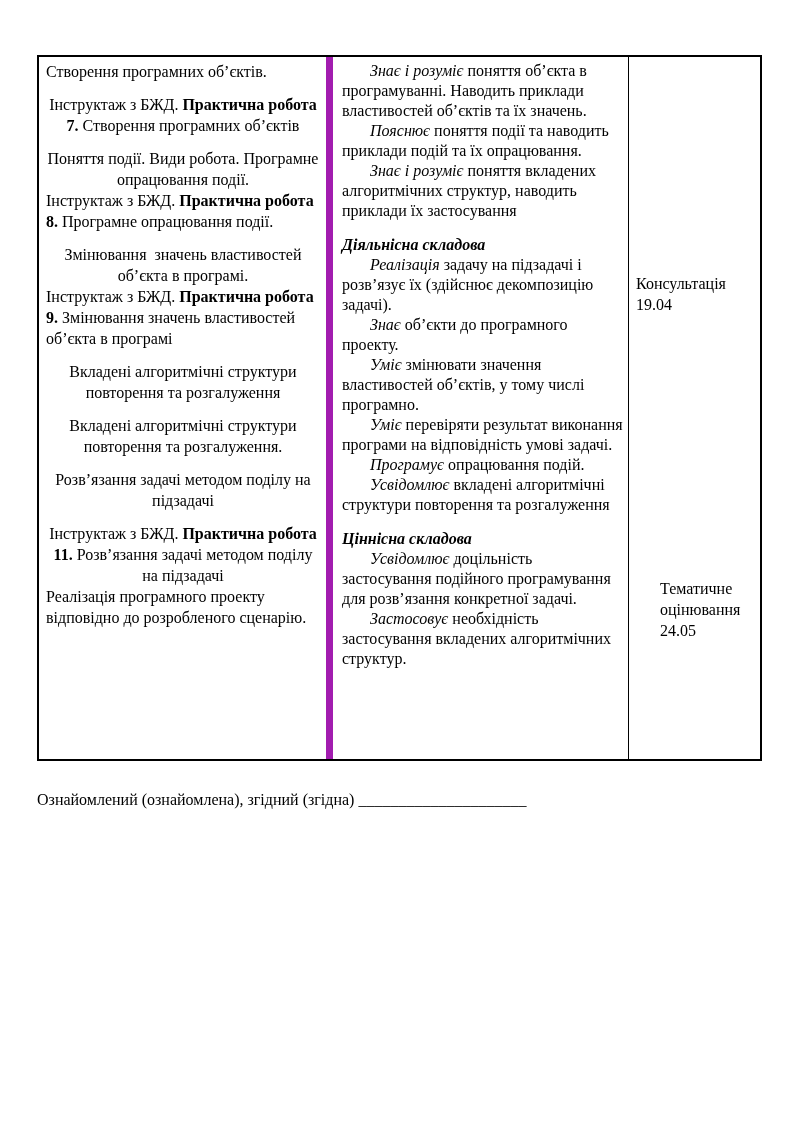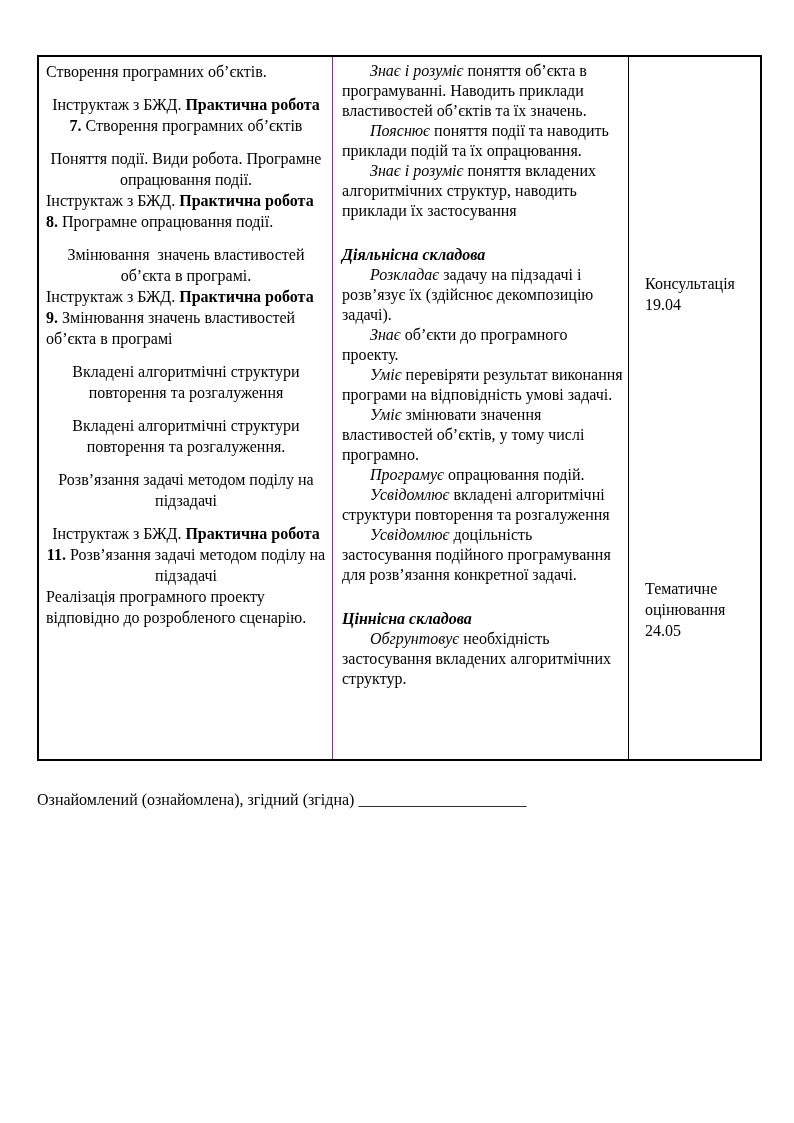--- a/index.html
+++ b/index.html
@@ -26,52 +26,52 @@
     box-sizing: border-box;
     display: flex;
     background: #ffffff;
   }
   .col {
     box-sizing: border-box;
     overflow: hidden;
   }
   .col-topics {
     width: 294px;
-    border-right: 1px solid #a21caf;
+    border-right: 7px solid #a21caf;
     padding: 4px 6px 0 7px;
   }
   .col-outcomes {
     width: 296px;
     border-right: 1px solid #000000;
     padding: 4px 5px 0 9px;
   }
   .col-notes {
     flex: 1;
     position: relative;
   }
   .para {
     margin: 0;
     text-align: left;
   }
   .col-topics .para { line-height: 21px; }
   .col-outcomes .para { line-height: 20px; }
   .col-topics .para.gap { margin-top: 12px; text-align: center; }
-  .col-outcomes .para.gap { margin-top: 24px; }
+  .col-outcomes .para.gap { margin-top: 14px; }
   .col-outcomes .para.indent { text-indent: 28px; }
   .run.bold { font-weight: bold; }
   .run.italic { font-style: italic; }
   .run.bolditalic { font-weight: bold; font-style: italic; }
   .note {
     position: absolute;
-    left: 16px;
+    left: 7px;
     right: 1px;
     line-height: 21px;
   }
   .note-1 { top: 216px; }
-  .note-2 { top: 521px; }
+  .note-2 { top: 521px; margin-left: 24px; }
   .footer-line {
     position: absolute;
     left: 37px;
     top: 789px;
     line-height: 21px;
     white-space: nowrap;
   }
 </style>
 </head>
 <body>
@@ -89,29 +89,29 @@
       <p class="para gap"><span class="run normal">Розв’язання задачі методом поділу на підзадачі</span></p>
       <p class="para gap"><span class="run normal">Інструктаж з БЖД. </span><span class="run bold">Практична робота 11.</span><span class="run normal"> Розв’язання задачі методом поділу на підзадачі</span></p>
       <p class="para"><span class="run normal">Реалізація програмного проекту відповідно до розробленого сценарію.</span></p>
     </div>
 
   <div class="col col-outcomes">
       <p class="para indent"><span class="run italic">Знає і розуміє</span><span class="run normal"> поняття об’єкта в програмуванні. Наводить приклади властивостей об’єктів та їх значень.</span></p>
       <p class="para indent"><span class="run italic">Пояснює</span><span class="run normal"> поняття події та наводить приклади подій та їх опрацювання.</span></p>
       <p class="para indent"><span class="run italic">Знає і розуміє</span><span class="run normal"> поняття вкладених алгоритмічних структур, наводить приклади їх застосування</span></p>
       <p class="para gap"><span class="run bolditalic">Діяльнісна складова</span></p>
-      <p class="para indent"><span class="run italic">Розкладає</span><span class="run normal"> задачу на підзадачі і розв’язує їх (здійснює декомпозицію задачі).</span></p>
+      <p class="para indent"><span class="run italic">Реалізація</span><span class="run normal"> задачу на підзадачі і розв’язує їх (здійснює декомпозицію задачі).</span></p>
       <p class="para indent"><span class="run italic">Знає</span><span class="run normal"> об’єкти до програмного проекту.</span></p>
+      <p class="para indent"><span class="run italic">Уміє</span><span class="run normal"> змінювати значення властивостей об’єктів, у тому числі програмно.</span></p>
       <p class="para indent"><span class="run italic">Уміє</span><span class="run normal"> перевіряти результат виконання програми на відповідність умові задачі.</span></p>
-      <p class="para indent"><span class="run italic">Уміє</span><span class="run normal"> змінювати значення властивостей об’єктів, у тому числі програмно.</span></p>
       <p class="para indent"><span class="run italic">Програмує</span><span class="run normal"> опрацювання подій.</span></p>
       <p class="para indent"><span class="run italic">Усвідомлює</span><span class="run normal"> вкладені алгоритмічні структури повторення та розгалуження</span></p>
+      <p class="para gap"><span class="run bolditalic">Ціннісна складова</span></p>
       <p class="para indent"><span class="run italic">Усвідомлює</span><span class="run normal"> доцільність застосування подійного програмування для розв’язання конкретної задачі.</span></p>
-      <p class="para gap"><span class="run bolditalic">Ціннісна складова</span></p>
-      <p class="para indent"><span class="run italic">Обгрунтовує</span><span class="run normal"> необхідність застосування вкладених алгоритмічних структур.</span></p>
+      <p class="para indent"><span class="run italic">Застосовує</span><span class="run normal"> необхідність застосування вкладених алгоритмічних структур.</span></p>
     </div>
 
   <div class="col col-notes">
     <div class="note note-1">Консультація 19.04</div>
     <div class="note note-2">Тематичне оцінювання 24.05</div>
   </div>
 </div>
 
 <div class="footer-line">
   <span>Ознайомлений (ознайомлена), згідний (згідна) </span><span>_____________________</span>

